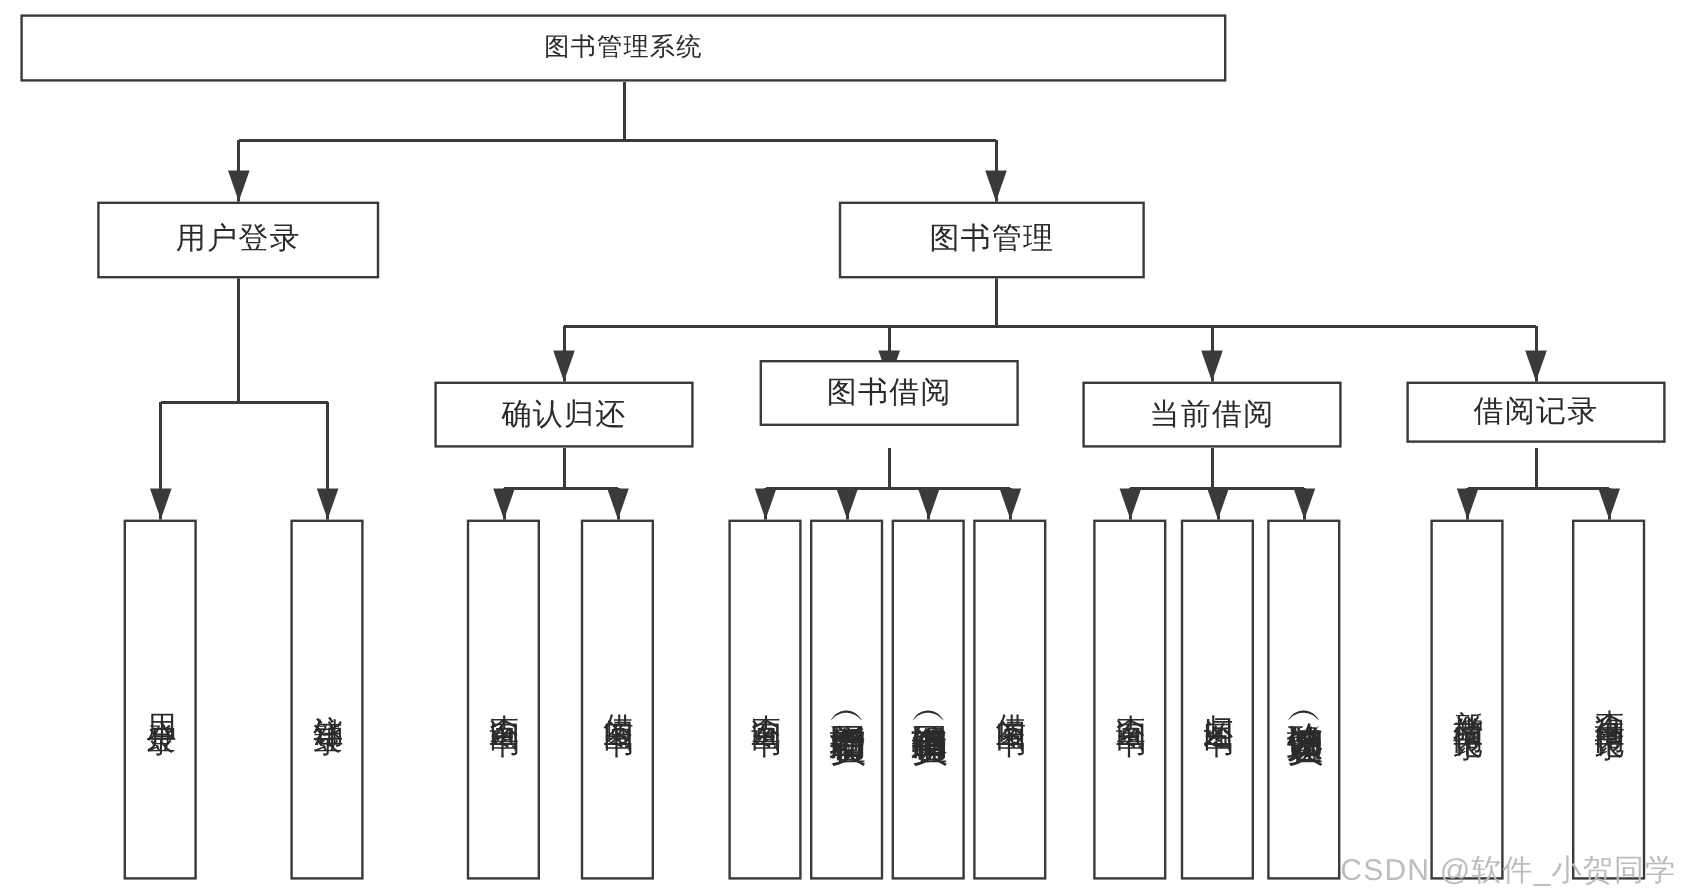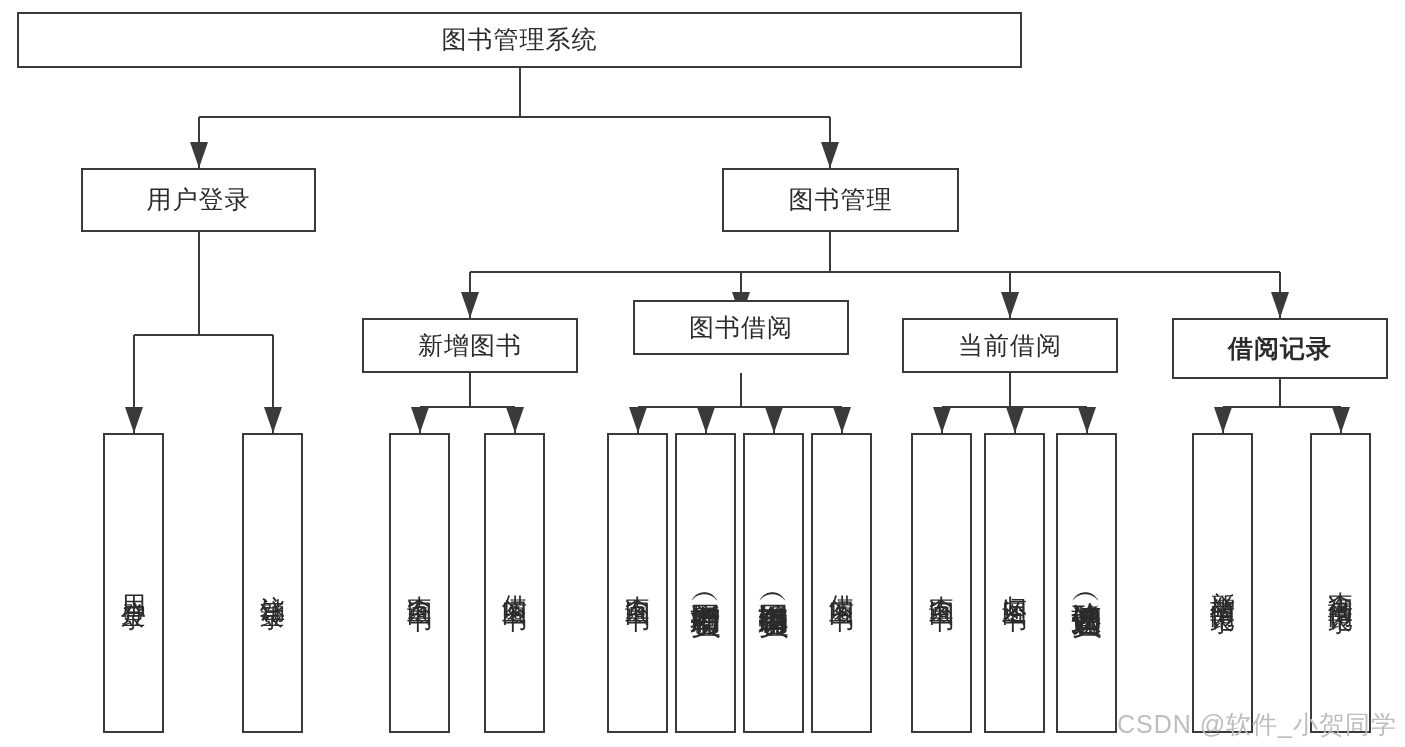--- a/index.html
+++ b/index.html
@@ -41,21 +41,21 @@
     text-align: center;
     line-height: 1.18;
     white-space: pre-line;
   }
   
   .node.horiz .node-label {
     font-size: 25px;
     letter-spacing: 1px;
   }
   .node.root .node-label {
-    font-size: 25px;
+    font-size: 21px;
   }
   
   .node.leaf {
     align-items: center;
     justify-content: center;
     padding: 4px 0;
   }
   .node.leaf .node-label {
     writing-mode: vertical-rl;
     text-orientation: upright;
@@ -135,33 +135,33 @@
       <polygon points="1332,407 1350,407 1341,433" fill="#3a3a3a"></polygon>
     </svg>
 
   <div id="nodes-layer">
       <div class="node horiz root" style="left: 17px; top: 12px; width: 1005px; height: 56px;">
         <span class="node-label">图书管理系统</span>
       </div>
       <div class="node horiz" style="left: 81px; top: 168px; width: 235px; height: 64px;">
         <span class="node-label">用户登录</span>
       </div>
-      <div class="node horiz" style="left: 722px; top: 168px; width: 237px; height: 64px;">
+      <div class="node horiz" style="left: 699px; top: 168px; width: 255px; height: 64px;">
         <span class="node-label">图书管理</span>
       </div>
       <div class="node horiz" style="left: 362px; top: 318px; width: 216px; height: 55px;">
-        <span class="node-label">新增图书</span>
+        <span class="node-label">确认归还</span>
       </div>
       <div class="node horiz" style="left: 633px; top: 300px; width: 216px; height: 55px;">
         <span class="node-label">图书借阅</span>
       </div>
       <div class="node horiz" style="left: 902px; top: 318px; width: 216px; height: 55px; font-family: Liberation Serif, serif;">
         <span class="node-label">当前借阅</span>
       </div>
-      <div class="node horiz" style="left: 1172px; top: 318px; width: 216px; height: 61px; font-weight: bold;">
+      <div class="node horiz" style="left: 1172px; top: 318px; width: 216px; height: 51px;">
         <span class="node-label">借阅记录</span>
       </div>
       <div class="node leaf" style="left: 103px; top: 433px; width: 61px; height: 300px;">
         <span class="node-label">用户登录</span>
       </div>
       <div class="node leaf" style="left: 242px; top: 433px; width: 61px; height: 300px;">
         <span class="node-label">注销登录</span>
       </div>
       <div class="node leaf" style="left: 389px; top: 433px; width: 61px; height: 300px;">
         <span class="node-label">查询图书</span>

